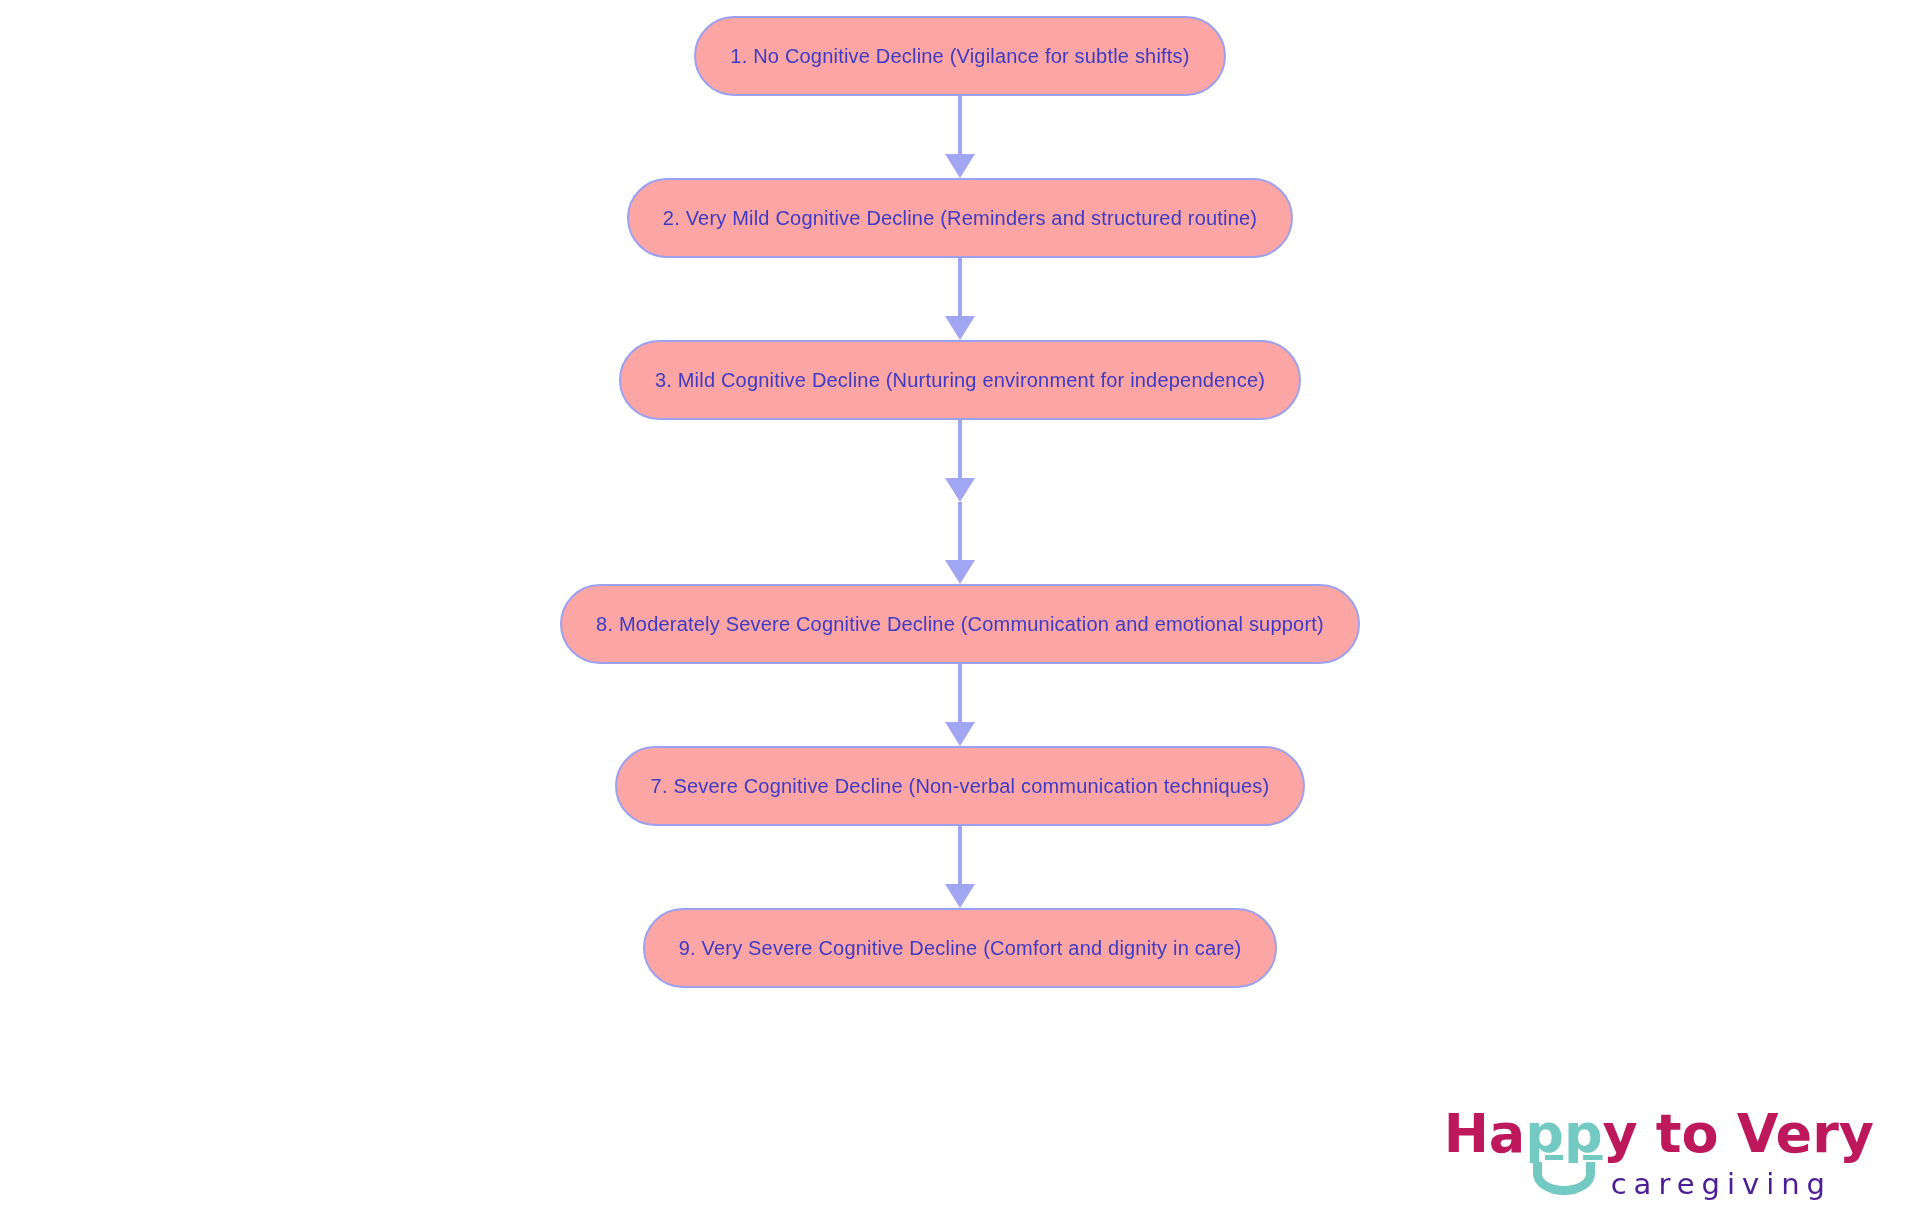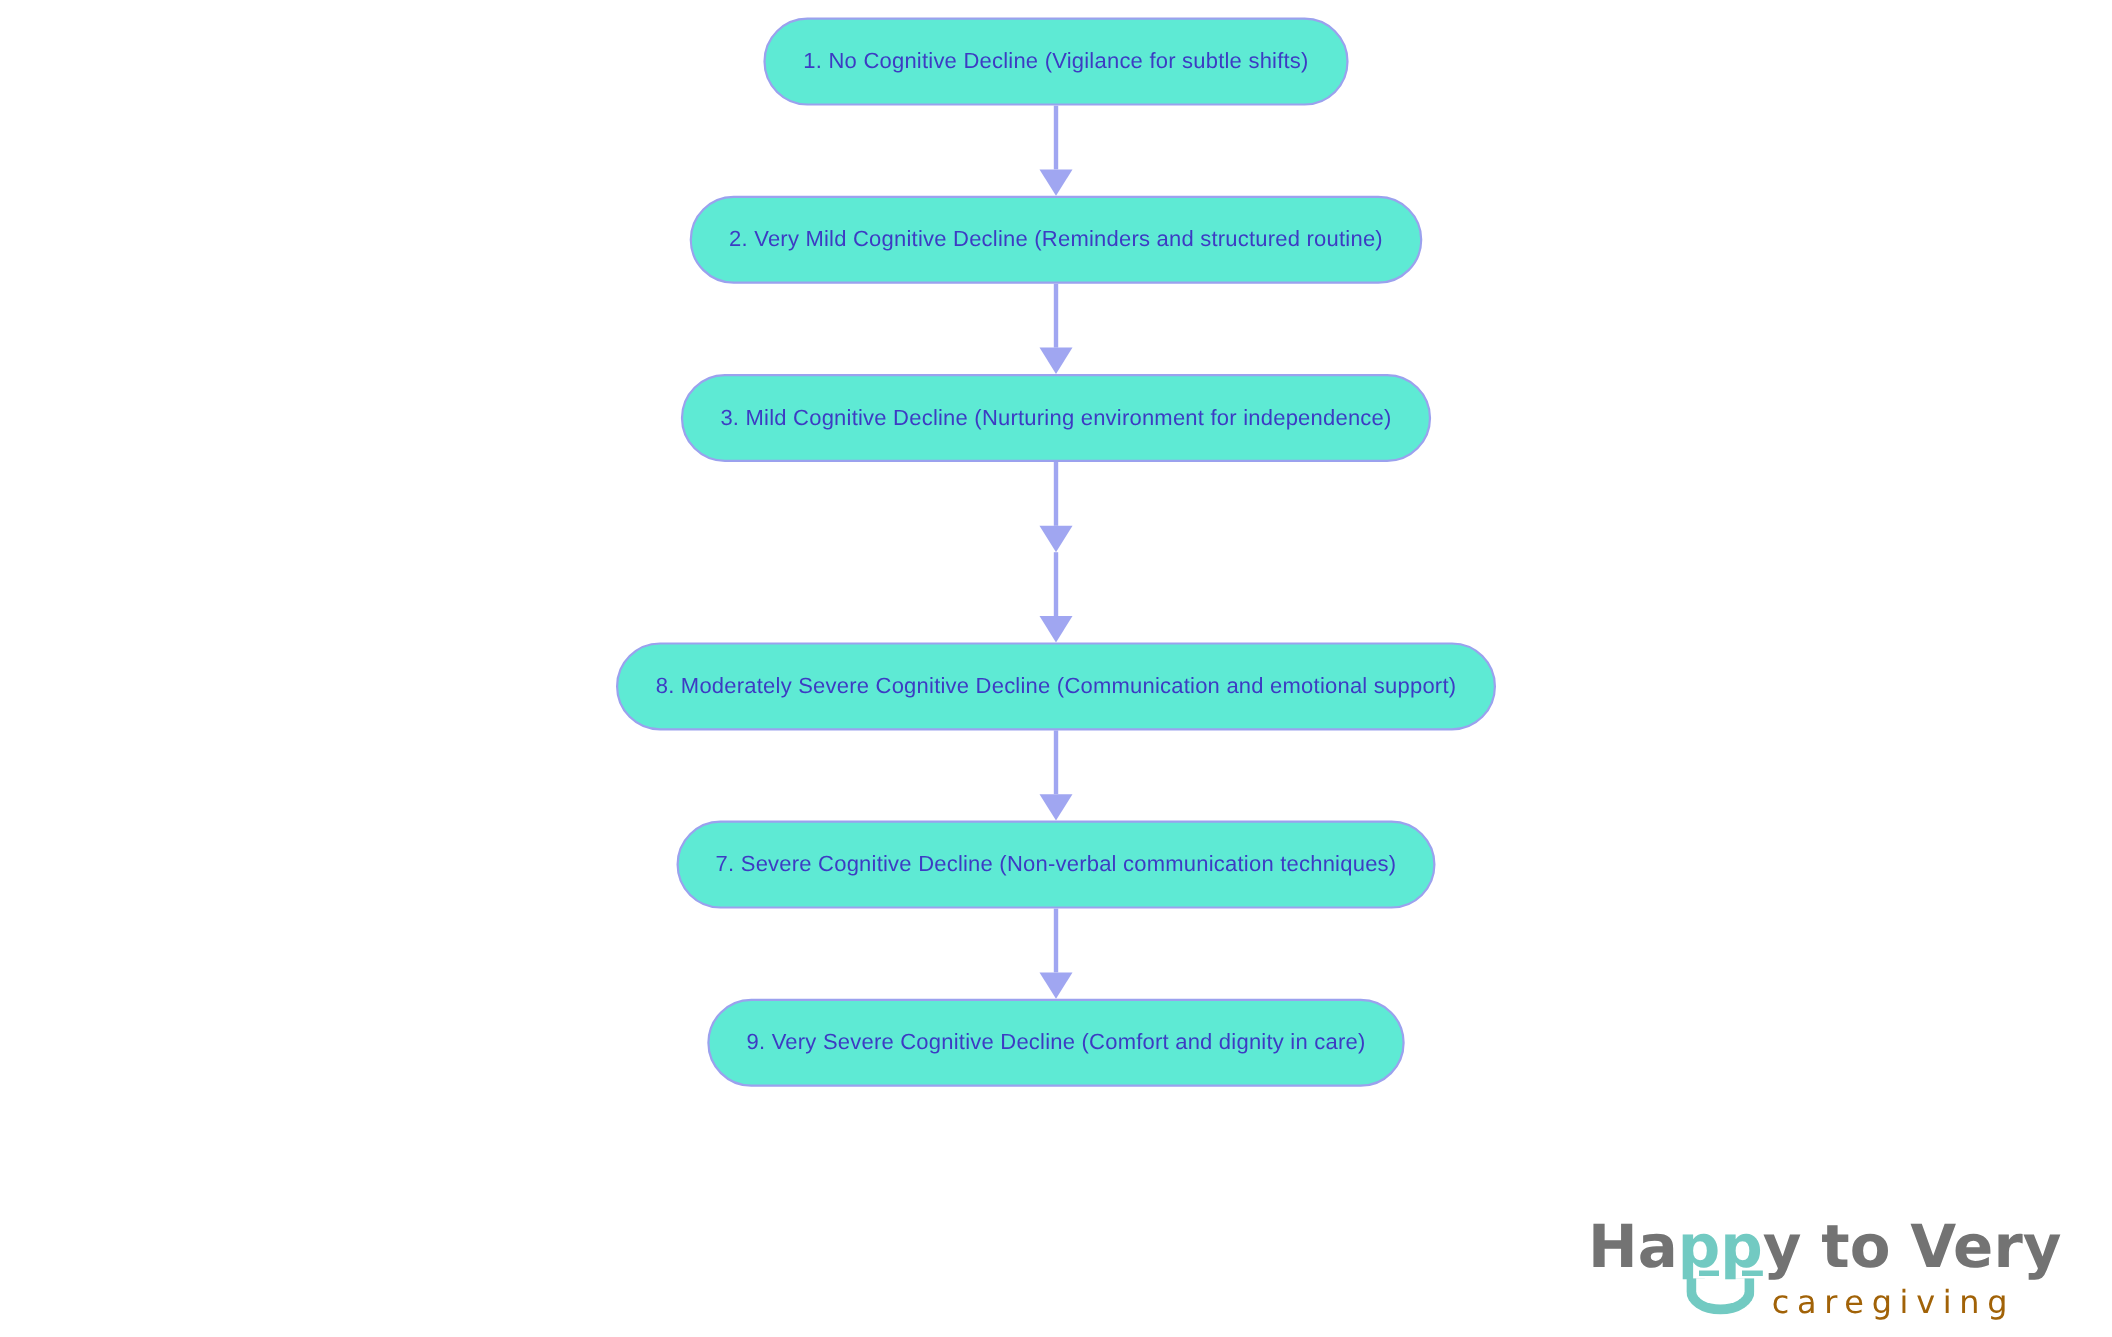--- a/index.html
+++ b/index.html
@@ -18,21 +18,21 @@
     left: 0;
     width: 100%;
     display: flex;
     flex-direction: column;
     align-items: center;
   }
 
   .node {
     height: 80px;
     border-radius: 41px;
-    background: #5eead4;
+    background: #fca5a5;
     border: 2px solid #9ba1ee;
     color: #3d3bc3;
     font-size: 20px;
     letter-spacing: 0.2px;
     display: flex;
     align-items: center;
     padding: 0 34px;
     white-space: nowrap;
     box-sizing: border-box;
   }
@@ -63,41 +63,41 @@
     font-family: "DejaVu Sans", sans-serif;
     text-align: right;
   }
   .logo-line1 {
     font-size: 54px;
     font-weight: bold;
     line-height: 1.05;
     position: relative;
     white-space: nowrap;
   }
-  .logo-coral { color: #737373; }
+  .logo-coral { color: #be185d; }
   .logo-teal  { color: #72cac2; text-decoration: underline; }
   .logo-word-gap { margin-left: 18px; }
   .logo-pp { position: relative; display: inline-block; }
   .smile-icon {
     position: absolute;
     left: 50%;
     transform: translateX(-50%);
     top: 56px;
     width: 44px;
     height: 24px;
     border: 9px solid #72cac2;
     border-top: none;
     border-radius: 0 0 44px 44px / 0 0 30px 30px;
   }
   .logo-tagline {
     margin-top: 4px;
     margin-right: 42px;
     font-size: 29px;
     letter-spacing: 7px;
-    color: #a16207;
+    color: #4c1d95;
   }
 </style>
 </head>
 <body>
 
 <div class="flow">
 
   <div class="node">1. No Cognitive Decline (Vigilance for subtle shifts)</div>
 
   <div class="arrow">

